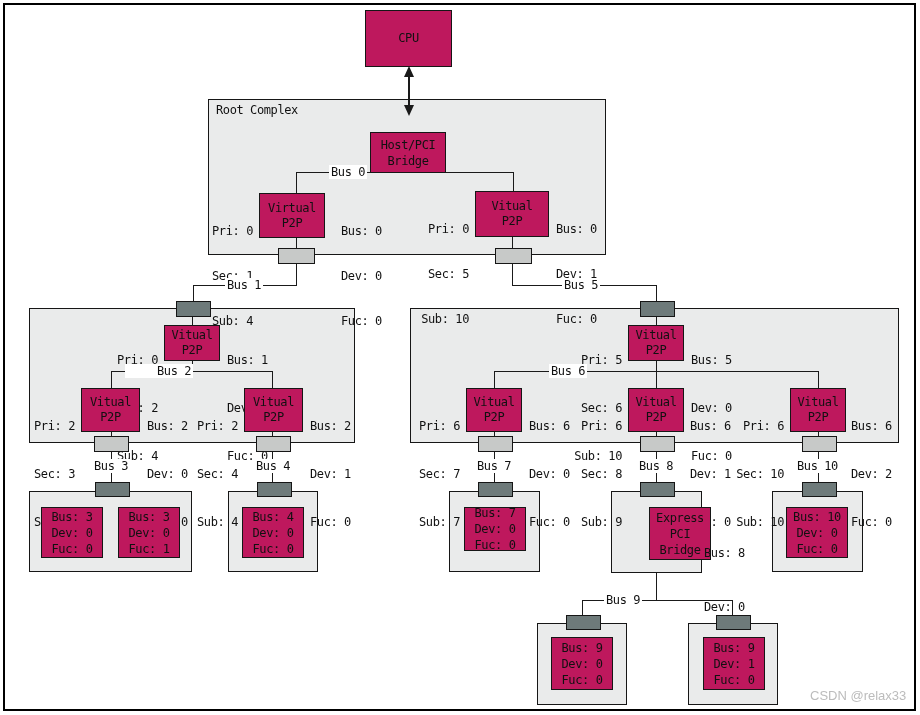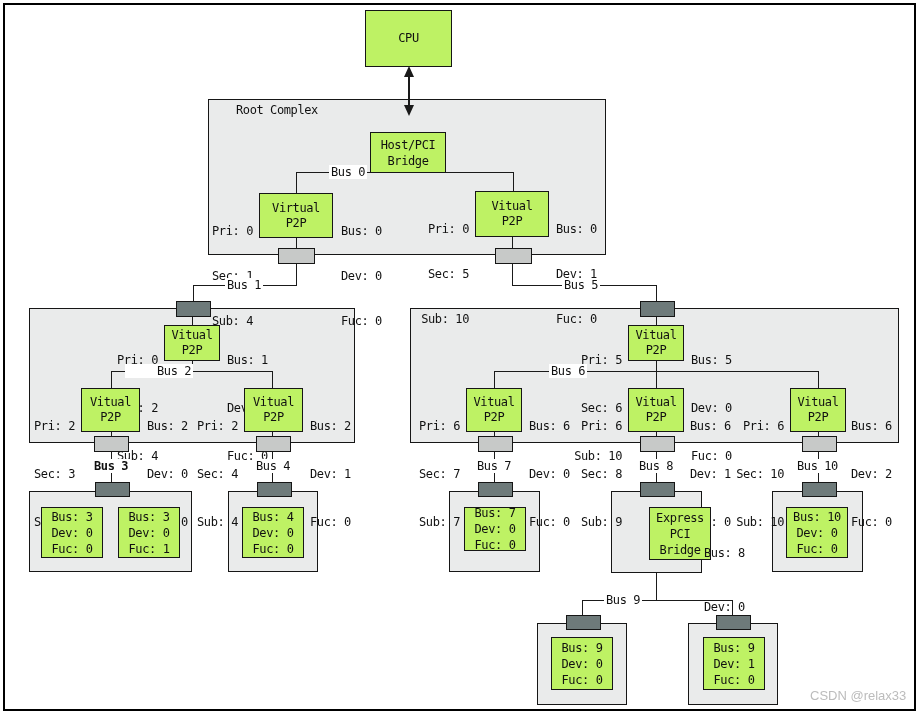--- a/index.html
+++ b/index.html
@@ -5,21 +5,21 @@
   html,body{margin:0;padding:0;}
   body{
     width:920px;height:715px;position:relative;background:#fff;overflow:hidden;
     font-family:"DejaVu Sans Mono","Liberation Mono",monospace;
     font-size:12px;letter-spacing:-0.4px;color:#111;
   }
   .frame{position:absolute;left:3px;top:3px;width:913px;height:708px;
     border:2px solid #000;box-sizing:border-box;z-index:0;background:#fff;}
   .container{position:absolute;background:#eaebeb;border:1px solid #161616;z-index:1;box-sizing:border-box;}
   svg.wires{position:absolute;left:0;top:0;z-index:2;}
-  .node{position:absolute;background:#bef264;border:1px solid #161616;z-index:3;box-sizing:border-box;
+  .node{position:absolute;background:#be185d;border:1px solid #161616;z-index:3;box-sizing:border-box;
     display:flex;flex-direction:column;align-items:center;justify-content:center;
     text-align:center;line-height:15px;}
   .node.l16{line-height:16px;}
   .sidelbl{position:absolute;z-index:3;line-height:16px;white-space:pre;}
   .sidelbl.lh15{line-height:15px;}
   .sidelbl.lh18{line-height:18px;}
   .sidelbl.ra{text-align:right;}
   .buslab{position:absolute;z-index:5;background:#fff;padding:0 2px;line-height:14px;white-space:pre;}
   .conn{position:absolute;border:1px solid #161616;z-index:4;box-sizing:content-box;}
   .conn.dark{background:#6e7a7a;}
@@ -89,28 +89,28 @@
   <line x1="656.5" y1="573" x2="656.5" y2="600"></line>
   <line x1="582" y1="600.5" x2="733" y2="600.5"></line>
   <line x1="582.5" y1="600" x2="582.5" y2="617"></line>
   <line x1="732.5" y1="600" x2="732.5" y2="617"></line>
 </svg>
 
 <div class="node" style="left:365px;top:10px;width:87px;height:57px;">
   <div>CPU</div>
 </div>
 
-<div class="rc-title" style="left:216px;top:103px;margin-left:20px;">Root Complex</div>
+<div class="rc-title" style="left:216px;top:103px;">Root Complex</div>
 
 <div class="node l16" style="left:370px;top:132px;width:76px;height:41px;">
   <div>Host/PCI</div>
   <div>Bridge</div>
 </div>
 
-<div class="node" style="left:259px;top:193px;width:74px;height:45px;">
+<div class="node" style="left:259px;top:193px;width:66px;height:45px;">
   <div>Virtual</div>
   <div>P2P</div>
 </div>
 <div class="sidelbl lh15 ra" style="left:193px;top:194px;width:60px;">
   <div>Pri: 0</div>
   <div>Sec: 1</div>
   <div>Sub: 4</div>
 </div>
 <div class="sidelbl lh15" style="left:341px;top:194px;width:60px;">
   <div>Bus: 0</div>
@@ -297,21 +297,21 @@
 <div class="conn dark" style="left:257px;top:482px;width:33px;height:13px;"></div>
 <div class="conn dark" style="left:478px;top:482px;width:33px;height:13px;"></div>
 <div class="conn dark" style="left:640px;top:482px;width:33px;height:13px;"></div>
 <div class="conn dark" style="left:802px;top:482px;width:33px;height:13px;"></div>
 <div class="conn dark" style="left:566px;top:615px;width:33px;height:13px;"></div>
 <div class="conn dark" style="left:716px;top:615px;width:33px;height:13px;"></div>
 
 <div class="buslab" style="left:329px;top:165px;">Bus 0</div>
 <div class="buslab" style="left:225px;top:278px;">Bus 1</div>
 <div class="buslab" style="left:125px;top:364px;padding-left:32px;">Bus 2</div>
-<div class="buslab" style="left:92px;top:459px;font-weight:bold;">Bus 3</div>
+<div class="buslab" style="left:92px;top:459px;">Bus 3</div>
 <div class="buslab" style="left:254px;top:459px;">Bus 4</div>
 <div class="buslab" style="left:562px;top:278px;">Bus 5</div>
 <div class="buslab" style="left:549px;top:364px;">Bus 6</div>
 <div class="buslab" style="left:475px;top:459px;">Bus 7</div>
 <div class="buslab" style="left:637px;top:459px;">Bus 8</div>
 <div class="buslab" style="left:604px;top:593px;text-align:center;">Bus 9</div>
 <div class="buslab" style="left:795px;top:459px;">Bus 10</div>
 
 <div class="watermark">CSDN @relax33</div>
 

